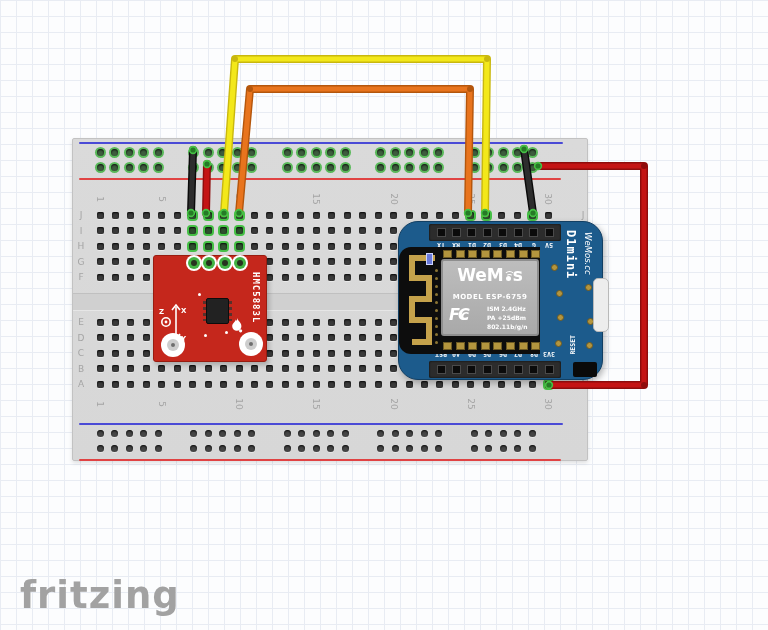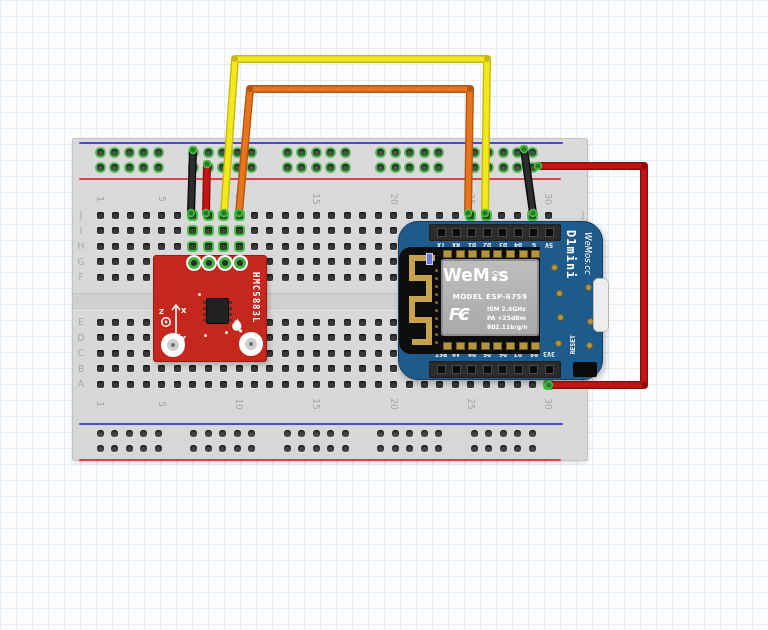--- a/index.html
+++ b/index.html
@@ -49,21 +49,21 @@
   .wheader{position:absolute;left:30px;width:132px;height:17px;background:#2c2c2c;border-radius:2px;
     box-shadow:inset 0 0 2px #000;}
   .wpin{position:absolute;width:9px;height:9px;background:#0b0b0b;border:1px solid #4a4a4a;box-sizing:border-box;}
   .wpinlab{position:absolute;width:18px;height:9px;display:flex;align-items:center;justify-content:center;
     color:#fff;font-size:6.5px;font-weight:bold;font-family:"DejaVu Sans Mono",monospace;transform:rotate(180deg);}
   .espmod{position:absolute;left:0;top:25px;width:141px;height:107px;background:#0d0d0d;border-radius:12px 0 0 12px;}
   .goldpad{position:absolute;width:9px;height:8px;background:#b3953e;border:1px solid #6d5a23;box-sizing:border-box;}
   .castdot{position:absolute;width:3px;height:3px;border-radius:50%;background:#8a7433;}
   .shield{position:absolute;left:42px;top:37px;width:98px;height:77px;background:linear-gradient(#bdbdbd,#a9a9a9);
     border:2px solid #8e8e8e;border-radius:3px;box-sizing:border-box;color:#fff;}
-  .wm-logo{position:absolute;left:0;top:4px;width:100%;text-align:left;font-size:17px;font-weight:bold;
+  .wm-logo{position:absolute;left:0;top:4px;width:100%;text-align:center;font-size:17px;font-weight:bold;
     color:#fff;letter-spacing:0;}
   .wifi-o{display:inline-block;position:relative;width:9px;height:14px;vertical-align:-2px;}
   .wifi-o s{position:absolute;left:2px;bottom:2px;width:5px;height:5px;border-radius:50%;background:#fff;}
   .wifi-o u{position:absolute;border:1.4px solid #fff;border-color:#fff transparent transparent transparent;border-radius:50%;}
   .wifi-o u.a1{left:0;top:2px;width:9px;height:9px;}
   .wifi-o u.a2{left:2px;top:5px;width:5px;height:5px;}
   .wm-model{position:absolute;left:0;top:32px;width:100%;text-align:center;font-size:7px;font-weight:bold;letter-spacing:.5px;}
   .fcc{position:absolute;left:6px;top:44px;font-size:16px;font-weight:bold;font-style:italic;letter-spacing:-2px;}
   .specs{position:absolute;left:44px;top:43px;font-size:6px;font-weight:bold;line-height:9px;text-align:left;}
   .led{position:absolute;left:27px;top:31px;width:7px;height:12px;background:#6a79d8;border:1px solid #cdd5ff;box-sizing:border-box;}
@@ -725,13 +725,14 @@
       <g>
         <path d="M538,166 L644,166 L644,385 L549,385" fill="none" stroke="#8e0c0c" stroke-width="8" stroke-linecap="round" stroke-linejoin="round"></path>
         <path d="M538,166 L644,166 L644,385 L549,385" fill="none" stroke="#c41414" stroke-width="5.2" stroke-linecap="round" stroke-linejoin="round"></path>
         <circle cx="538" cy="166" r="3.4" fill="#267a26" stroke="#45c245" stroke-width="1.6"></circle>
         <circle cx="644" cy="166" r="3" fill="#8e0c0c"></circle>
         <circle cx="644" cy="385" r="3" fill="#8e0c0c"></circle>
         <circle cx="549" cy="385" r="3.4" fill="#267a26" stroke="#45c245" stroke-width="1.6"></circle>
       </g>
     </svg>
 
+  <div class="watermark">fritzing</div>
 </div>
 
 </body></html>

